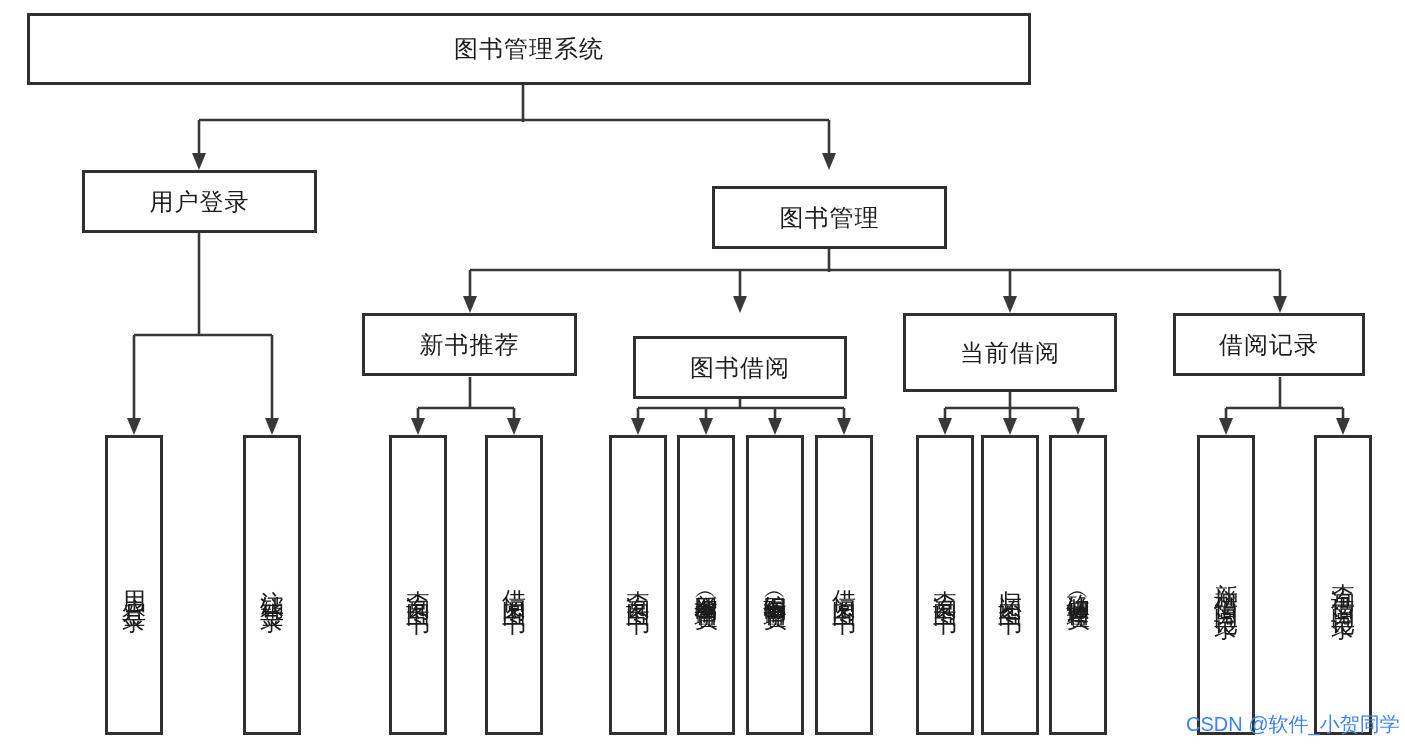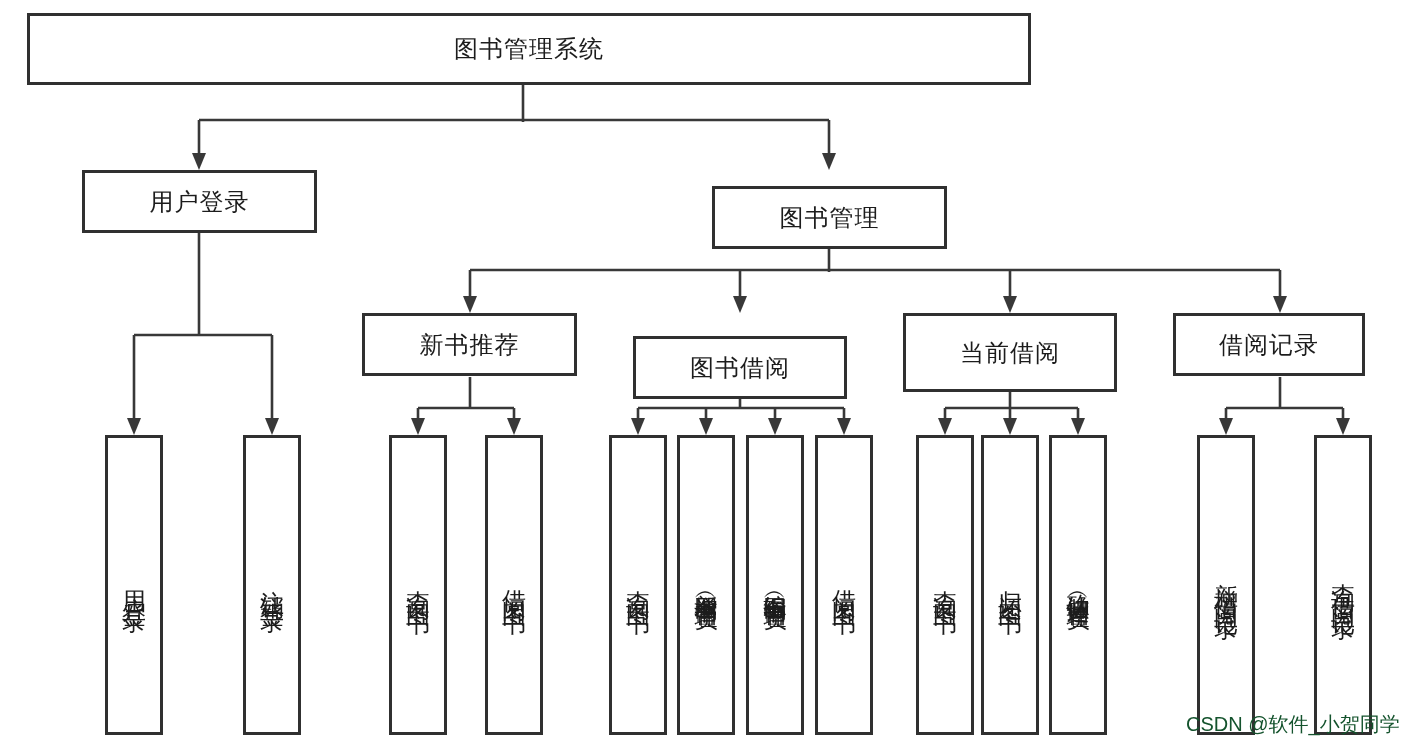--- a/index.html
+++ b/index.html
@@ -42,21 +42,21 @@
   }
   .v-node.long span {
     letter-spacing: 2px;
     font-size: 23px;
   }
   .watermark {
     position: absolute;
     left: 1186px;
     top: 711px;
     font-size: 20px;
-    color: #14532d;
+    color: #3b82f6;
     white-space: nowrap;
     z-index: 5;
   }
 </style>
 </head>
 <body>
 
 <div class="canvas">
 
   <svg class="wires" viewBox="0 0 1405 747" xmlns="http://www.w3.org/2000/svg">

